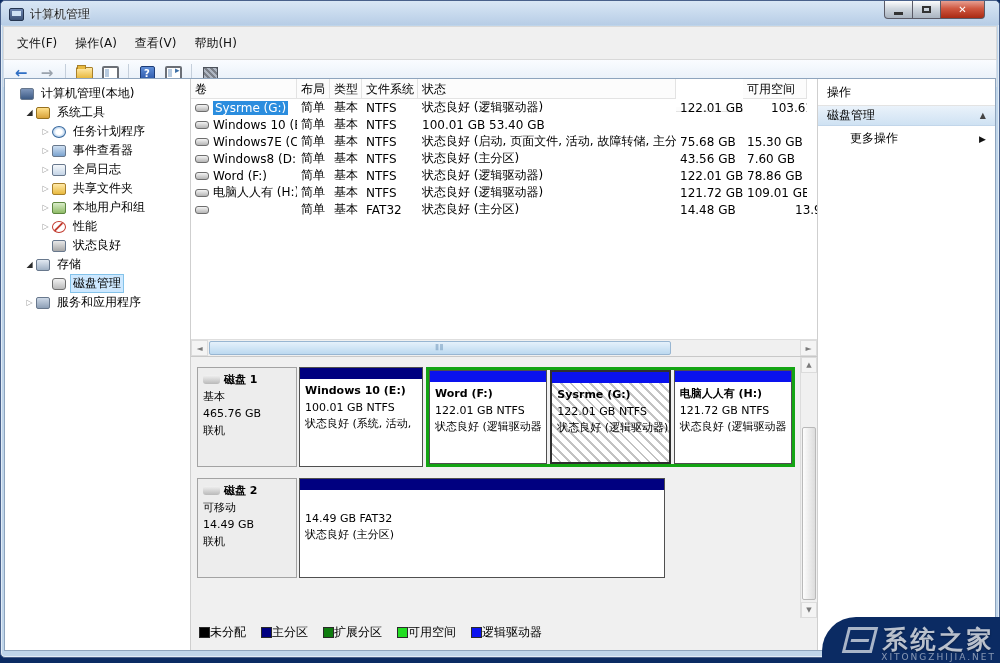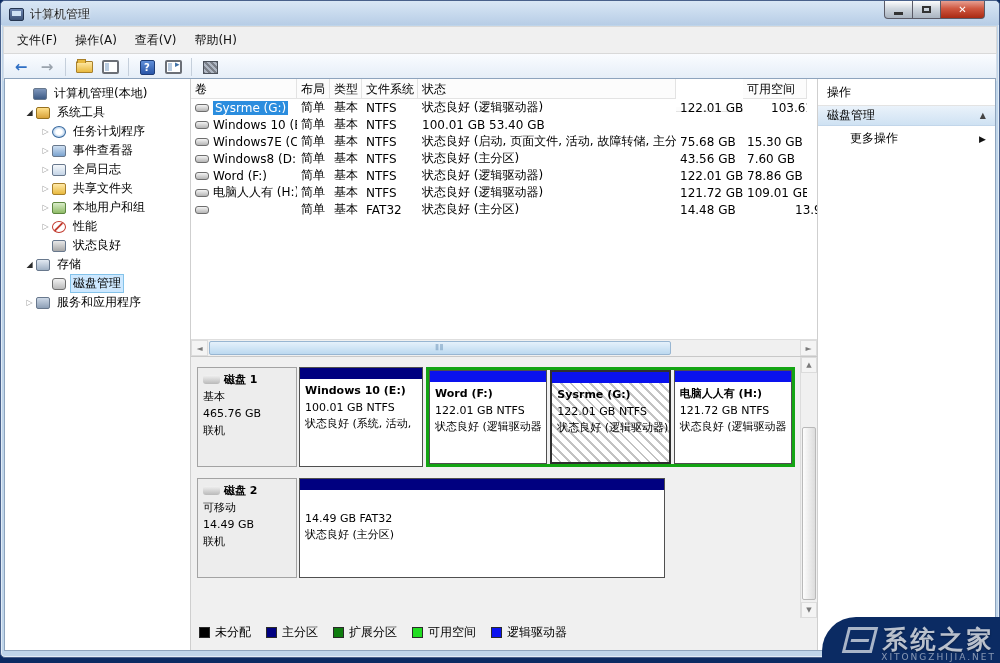--- a/index.html
+++ b/index.html
@@ -19,21 +19,21 @@
   .winbtns { position:absolute; top:0; right:14px; display:flex; }
   .wbtn { height:18px; border:1px solid #5a5a66; border-top:none; display:flex; align-items:center; justify-content:center;
     background:linear-gradient(#fdfdfd,#cfd6de 45%,#aab4c0); color:#3a3a3a; font-size:10px; }
   .wbtn.min { width:29px; border-radius:0 0 0 4px; }
   .wbtn.max { width:27px; border-left:none; border-right:none; }
   .wbtn.close { width:45px; border-radius:0 0 4px 0;
     background:linear-gradient(#e7a092,#cf5740 45%,#a92a13); color:#fff; font-weight:bold; }
   .minglyph { width:9px; height:3px; background:#333; margin-top:7px; }
   .maxglyph { width:9px; height:7px; border:2px solid #333; }
 
-  .menubar { height:28px; margin:1px 2px 0 2px; background:#f0f0f0; border:1px solid #d9d9d9;
+  .menubar { height:34px; margin:1px 2px 0 2px; background:#f0f0f0; border:1px solid #d9d9d9;
     display:flex; align-items:center; padding-left:4px; }
   .mi { padding:2px 9px; color:#111; cursor:default; }
 
   .toolbar { height:27px; margin:0 2px; background:linear-gradient(#fafcff,#e4edf7);
     border:1px solid #d4dde8; border-top:none; display:flex; align-items:center; padding-left:6px; gap:4px; }
   .tsep { width:1px; height:18px; background:#c5cfdb; margin:0 3px; }
   .tb { width:22px; height:20px; display:flex; align-items:center; justify-content:center; border-radius:3px; }
   .tb.arrow { font-size:15px; font-weight:bold; }
   .tb.i-back { color:#2f6fc4; }
   .tb.i-forward { color:#9aa3ad; }
@@ -109,21 +109,21 @@
   .pbar.primary { background:#000080; }
   .pbar.logical { background:#0a12ee; }
   .ptext { flex:1; padding:4px 5px 0 5px; font-size:11px; line-height:1.5; white-space:nowrap; overflow:hidden; }
   .part.sel .ptext { background:repeating-linear-gradient(45deg,#ffffff 0 5px,#c3c3c3 5px 7px); }
   .pname { font-weight:bold; }
   .extended { display:flex; border:3px solid #13a413; gap:3px; background:#f0f0f0; min-width:0; }
   .extended .part { border-width:1px; }
   .extended .part.sel { border-width:2px; }
 
   .legend { position:absolute; left:8px; bottom:9px; display:flex; gap:15px; align-items:center; }
-  .litem { display:flex; align-items:center; gap:5px; }
+  .litem { display:flex; align-items:center; }
   .lsq { width:11px; height:11px; border:1px solid #2a2a2a; flex:none; }
 
   .vscroll { position:absolute; right:0; top:0; bottom:32px; width:17px; background:#f0f0f0; border-left:1px solid #dcdcdc; }
   .varrow { position:absolute; left:0; width:16px; height:16px; background:#f4f4f4; border:1px solid #dcdcdc;
     color:#7a7a7a; font-size:7px; display:flex; align-items:center; justify-content:center; }
   .varrow.up { top:0; } .varrow.down { bottom:0; }
   .vthumb { position:absolute; left:1px; top:70px; bottom:18px; width:14px; border:1px solid #b9b9b9; border-radius:2px;
     background:linear-gradient(90deg,#fdfdfd,#dcdcdc); }
 
   
@@ -185,21 +185,21 @@
         <div class="winico play"></div>
       </div>
       <div class="tsep"></div>
       <div class="tb">
         <div class="snapico"></div>
       </div>
     </div>
 
   <div class="content">
     <div class="tree" id="tree">
-        <div class="titem" style="padding-left: 3px; margin-left: 13px;">
+        <div class="titem" style="padding-left: 3px;">
           <div class="texp none"></div>
           <div class="ticon i-computer"></div>
           <div class="tlabel">计算机管理(本地)</div>
         </div>
         <div class="titem" style="padding-left: 19px;">
           <div class="texp open">◢</div>
           <div class="ticon i-system-tools"></div>
           <div class="tlabel">系统工具</div>
         </div>
         <div class="titem" style="padding-left: 35px;">

